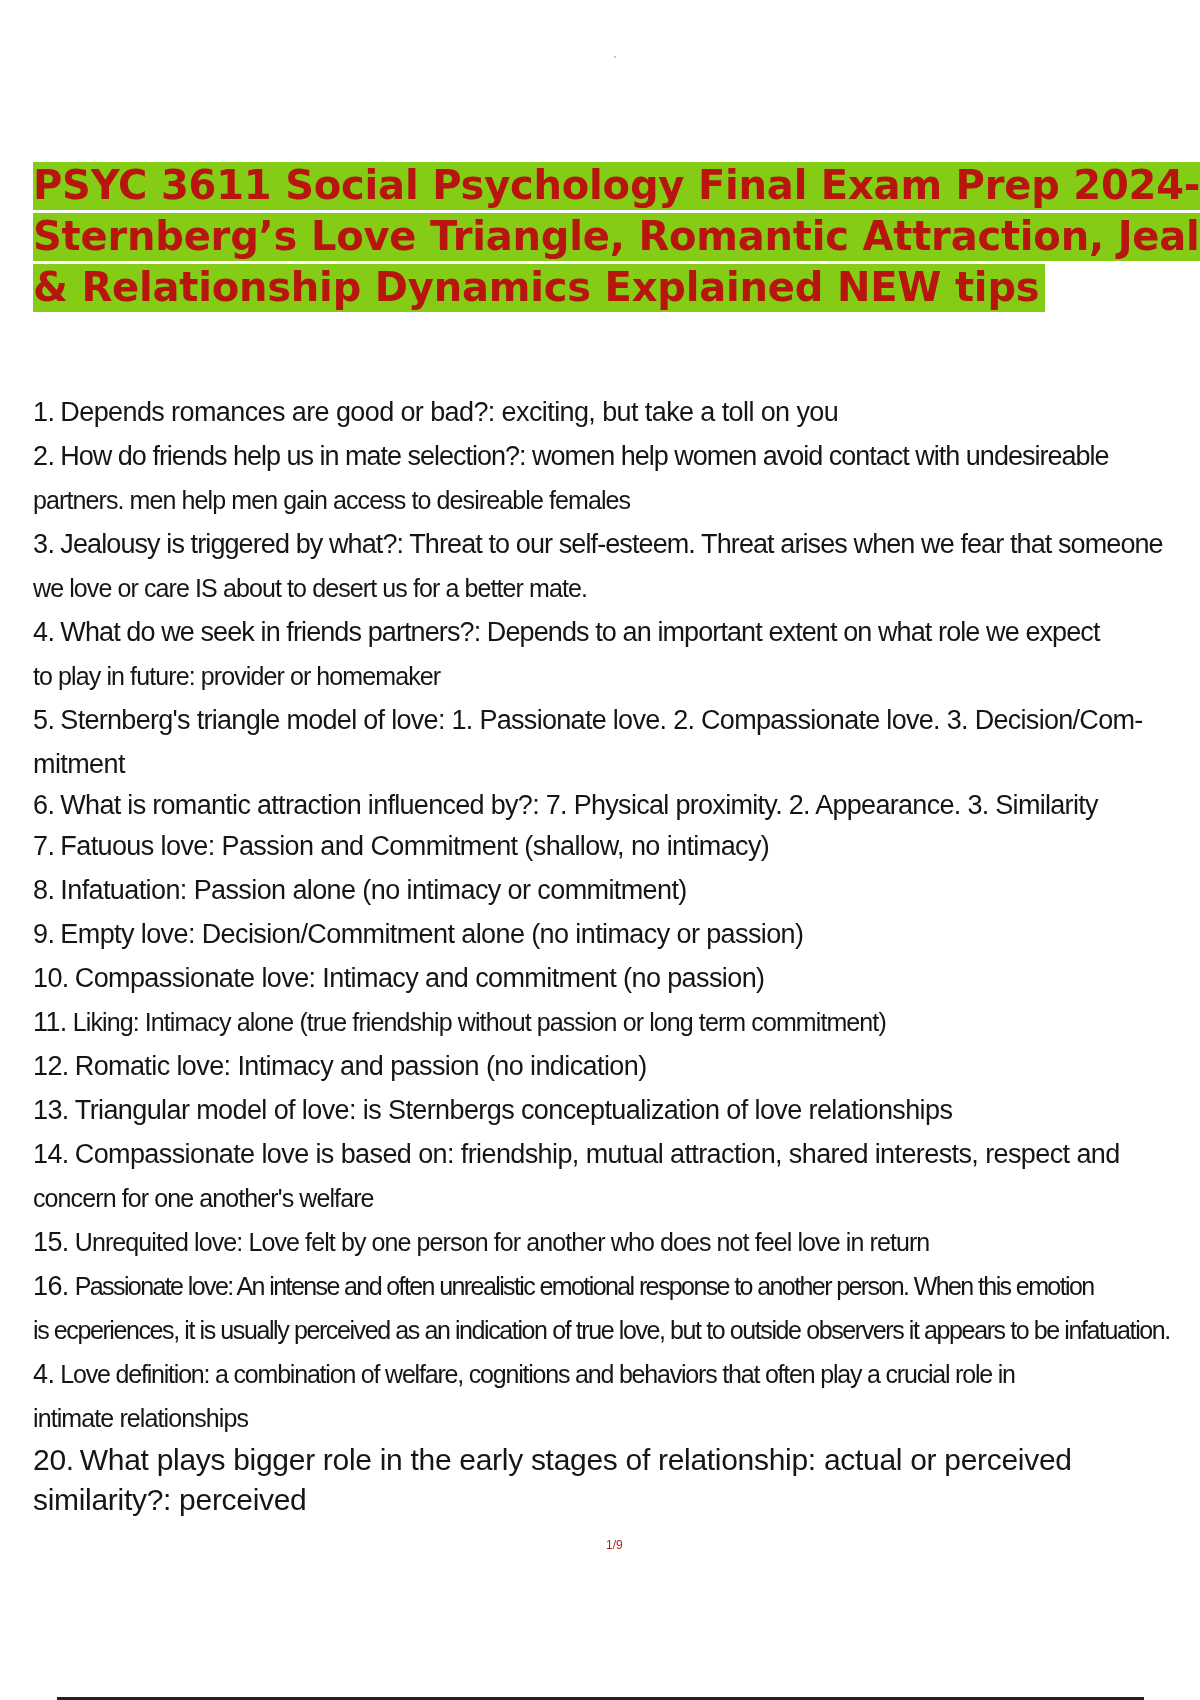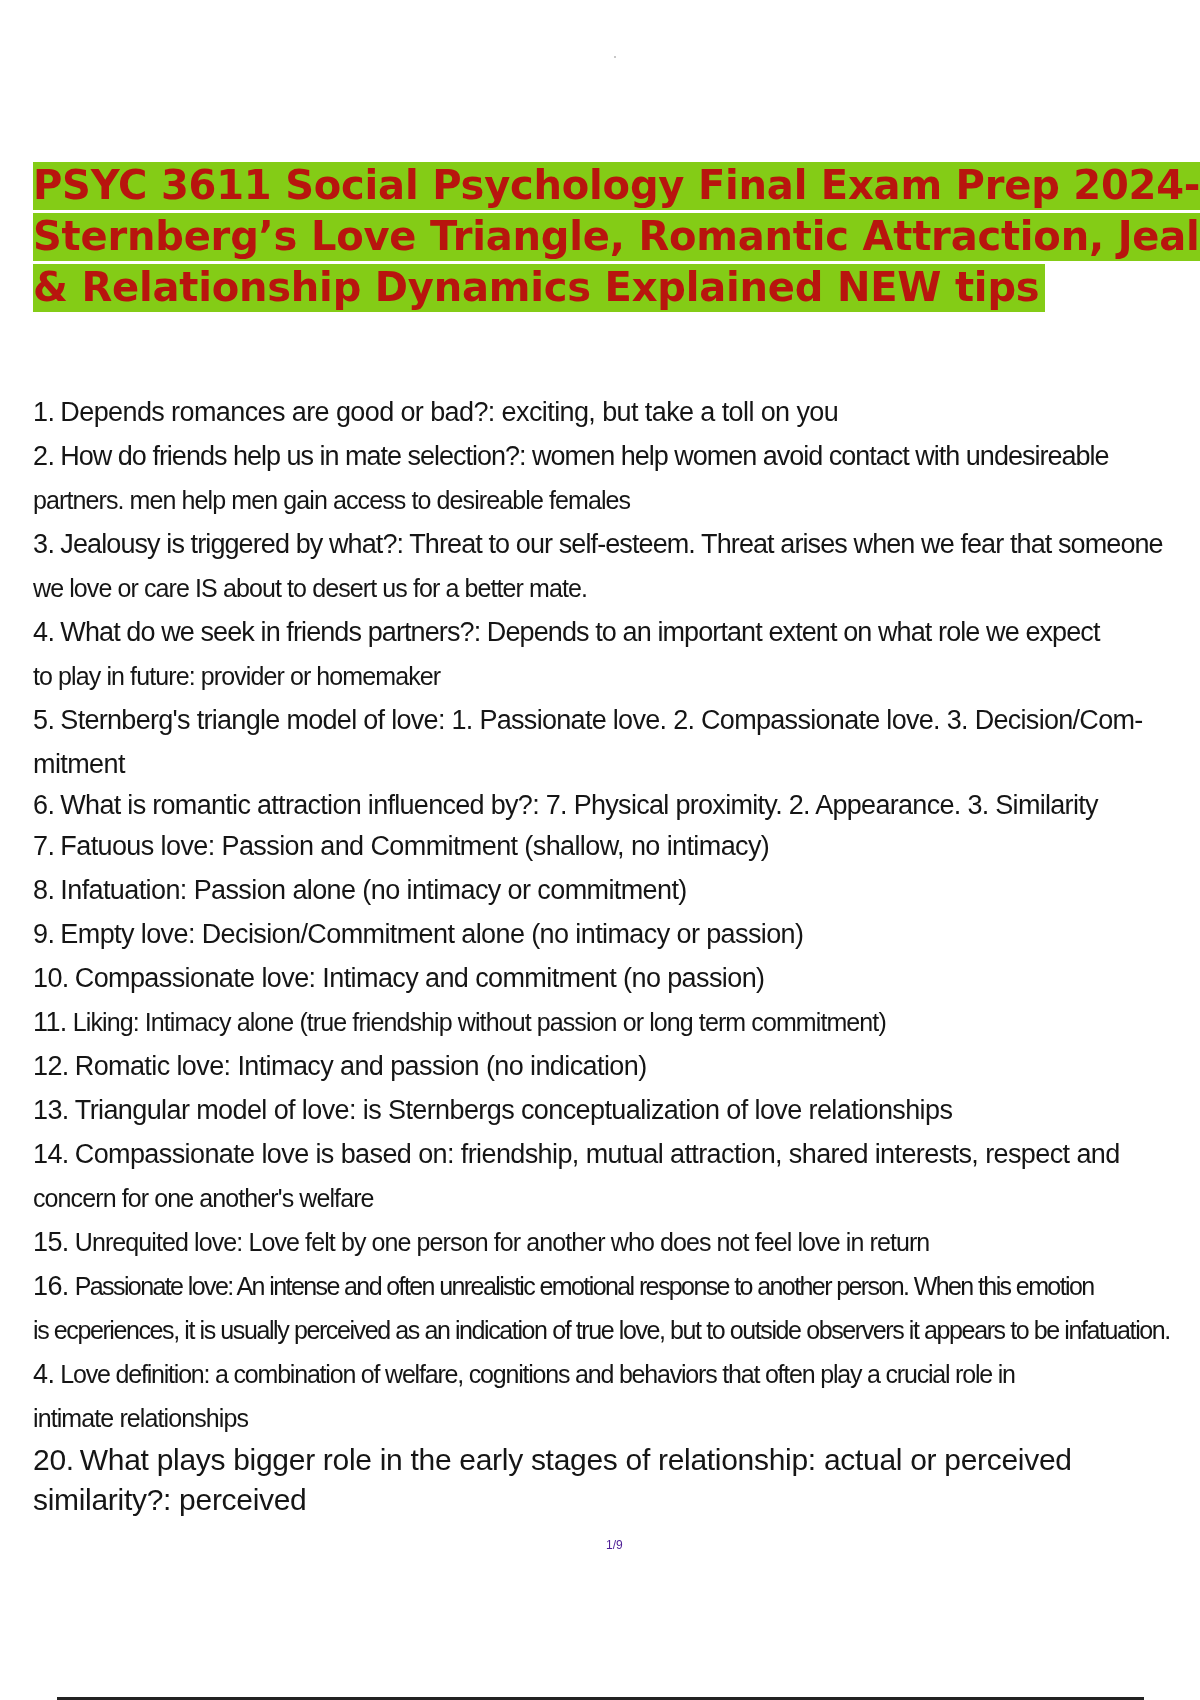--- a/index.html
+++ b/index.html
@@ -7,21 +7,21 @@
   .top-dot { position: absolute; left: 614px; top: 56px; width: 2px; height: 2px; background: #c8c8c8; }
   .title { position: absolute; left: 33px; top: 160px; width: 1180px; font-family: "DejaVu Sans", sans-serif; font-weight: bold; font-size: 40px; line-height: 51px; color: #b8150e; letter-spacing: -0.2px; }
   .title-line { display: inline; background: #84cc16; white-space: nowrap; padding: 0 6px 2px 0; box-decoration-break: clone; -webkit-box-decoration-break: clone; }
   .title-row { display: block; height: 51px; }
   .content { position: absolute; left: 33px; top: 390px; width: 1170px; font-family: "Liberation Sans Narrow", "Liberation Sans", sans-serif; color: #151515; }
   .item { font-size: 27px; line-height: 44px; letter-spacing: -0.6px; transform-origin: left top; white-space: nowrap; }
   .item .num { margin-right: 6px; }
   .item .cont { display: block; }
   .cond { font-size: 25px; letter-spacing: -0.9px; }
   .big { font-size: 30px; line-height: 40px; letter-spacing: -0.3px; }
-  .page-num { position: absolute; left: 606px; top: 1538px; font-size: 12px; color: #4c1d95; font-family: "Liberation Sans", sans-serif; }
+  .page-num { position: absolute; left: 606px; top: 1538px; font-size: 12px; color: #b91c1c; font-family: "Liberation Sans", sans-serif; }
   .bottom-rule { position: absolute; left: 57px; top: 1697px; width: 1087px; height: 3px; background: #222; }
 </style>
 </head>
 <body>
 
 <div class="top-dot"></div>
 
 <div class="title">
   <div class="title-row"><span class="title-line">PSYC 3611 Social Psychology Final Exam Prep 2024-</span></div>
   <div class="title-row"><span class="title-line">Sternberg’s Love Triangle, Romantic Attraction, Jealousy</span></div>

